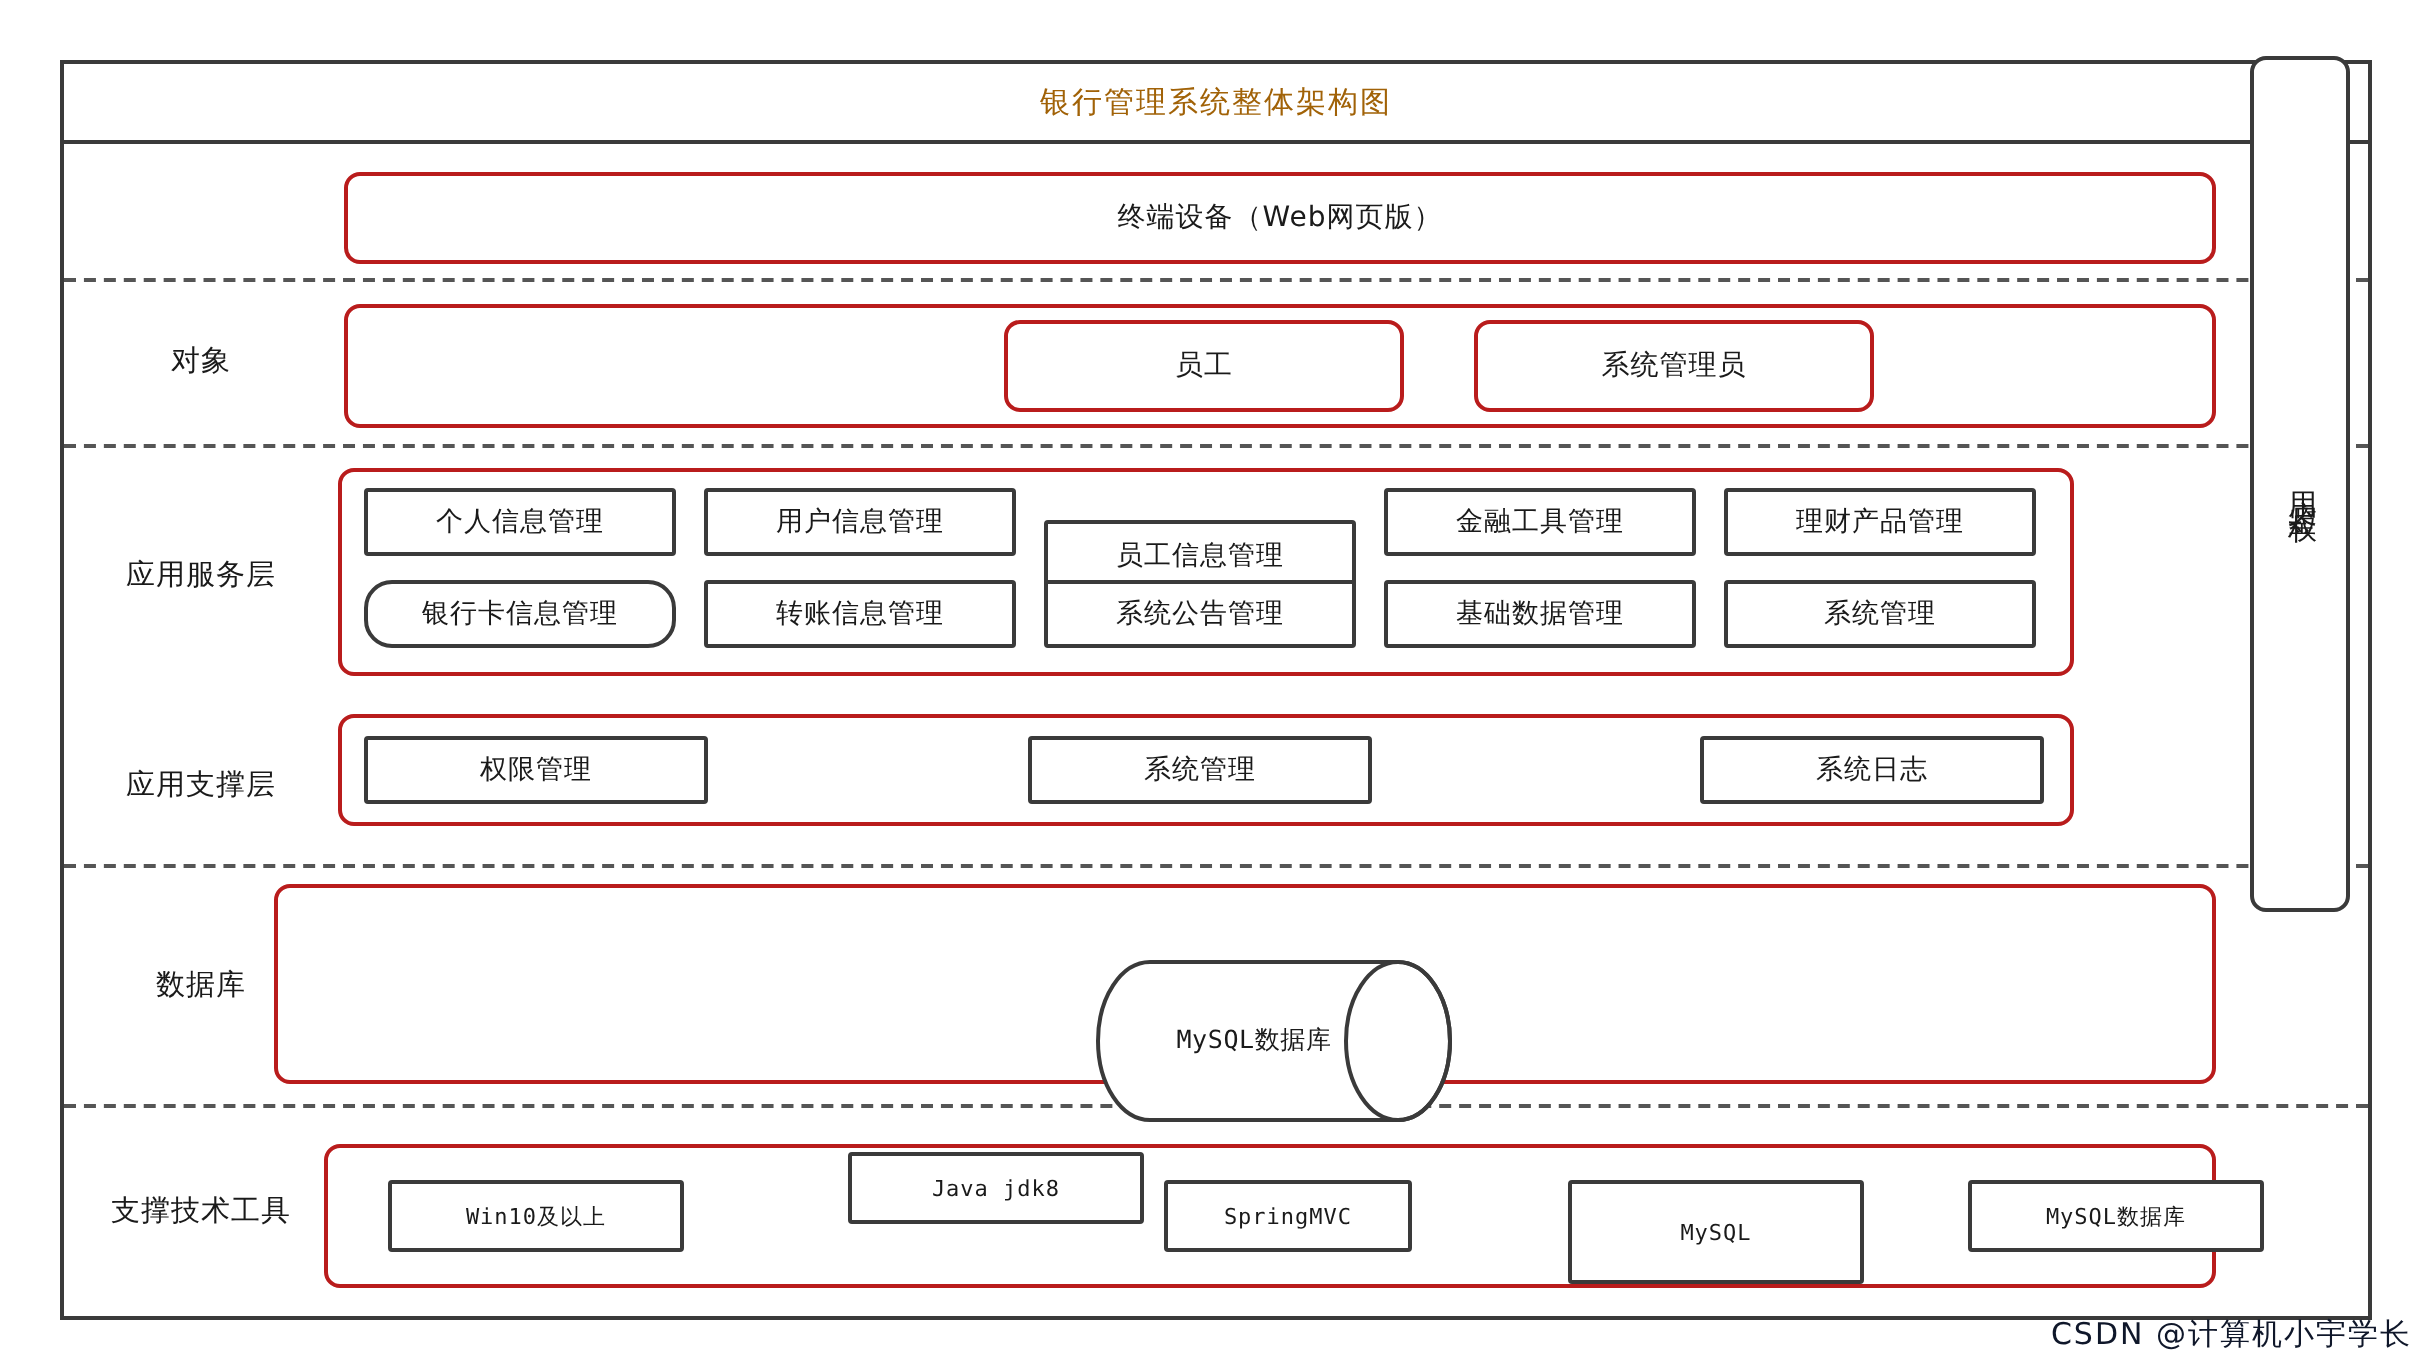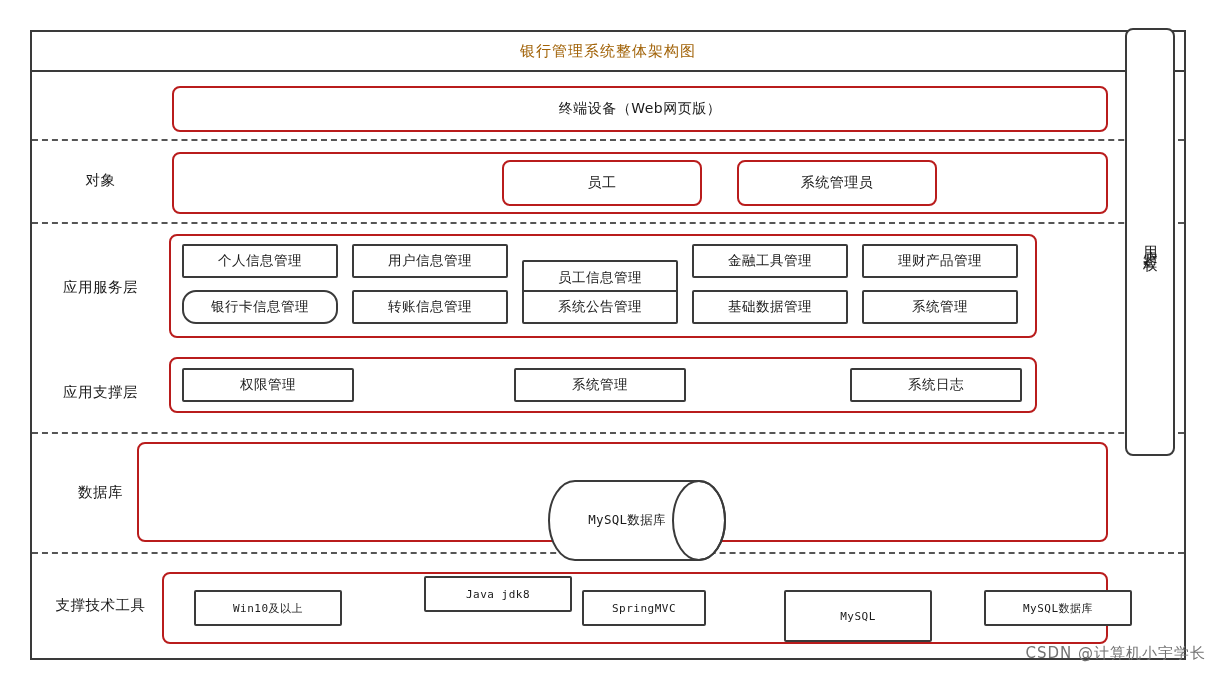--- a/index.html
+++ b/index.html
@@ -138,23 +138,23 @@
     justify-content: center;
     font-family: "DejaVu Sans Mono", "Liberation Mono", monospace;
     font-size: 12.5px;
     letter-spacing: 0.3px;
   }
 
   
   .watermark {
     position: absolute;
     right: 12px;
-    bottom: 18px;
+    bottom: 4px;
     font-size: 15px;
-    color: #737373;
+    color: #0f172a;
     letter-spacing: 1px;
     user-select: none;
   }
 </style>
 </head>
 <body>
 
 <div class="frame">
 
   <div class="title-bar">

